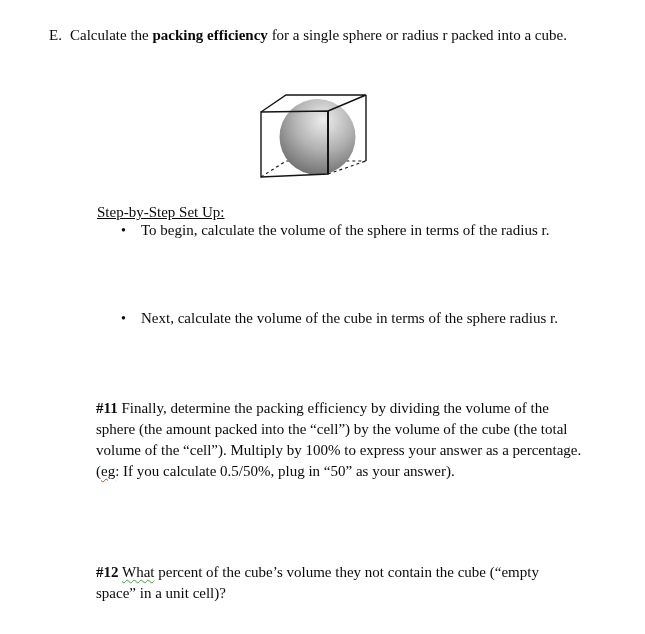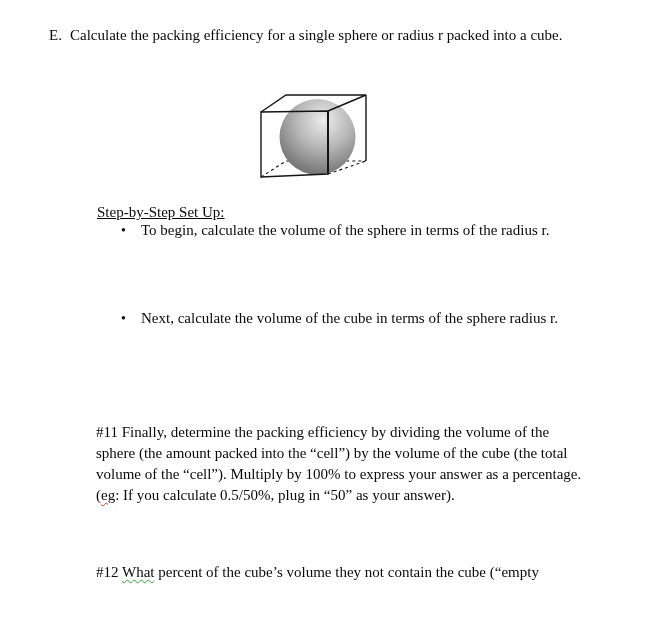--- a/index.html
+++ b/index.html
@@ -8,21 +8,21 @@
     width: 645px;
     height: 634px;
     background: #ffffff;
     overflow: hidden;
     font-family: "Liberation Serif", serif;
     font-size: 15px;
     line-height: 21px;
     color: #0a0a0a;
   }
   .line { white-space: nowrap; }
-  .bold { font-weight: normal; text-align: right; }
+  .bold { font-weight: bold; text-align: right; }
 
   .problem-e {
     position: absolute;
     left: 49px;
     top: 25px;
     width: 560px;
     display: flex;
   }
   .problem-e .item-label { flex: 0 0 21px; }
   .problem-e .item-text { flex: 1; }
@@ -37,21 +37,21 @@
 
   .setup-heading { position: absolute; left: 97px; top: 202px; text-decoration: underline; }
 
   .bullet-row { position: absolute; left: 121px; display: flex; width: 480px; }
   .bullet-row.first  { top: 220px; }
   .bullet-row.second { top: 308px; }
   .bullet-glyph { flex: 0 0 20px; font-size: 14px; }
   .bullet-text { flex: 1; }
 
   .q-block { position: absolute; left: 96px; width: 515px; }
-  .q11 { top: 422px; }
+  .q11 { top: 398px; }
   .q12 { top: 562px; }
 
   .sp-red {
     text-decoration: underline;
     text-decoration-style: wavy;
     text-decoration-color: #d23b2a;
     text-decoration-thickness: 1px;
     text-underline-offset: 2px;
   }
   .sp-green {
@@ -113,15 +113,16 @@
 
   <div class="q-block q11">
     <div class="line"><span class="bold">#11</span><span> Finally, determine the packing efficiency by dividing the volume of the</span></div>
     <div class="line">sphere (the amount packed into the “cell”) by the volume of the cube (the total</div>
     <div class="line">volume of the “cell”). Multiply by 100% to express your answer as a percentage.</div>
     <div class="line"><span>(</span><span class="sp-red">eg</span><span>: If you calculate 0.5/50%, plug in “50” as your answer).</span></div>
   </div>
 
   <div class="q-block q12">
     <div class="line"><span class="bold">#12</span><span> </span><span class="sp-green">What</span><span> percent of the cube’s volume they not contain the cube (“empty</span></div>
+    <div class="line">space” in a unit cell)?</div>
   </div>
 
 </div>
 
 </body></html>

